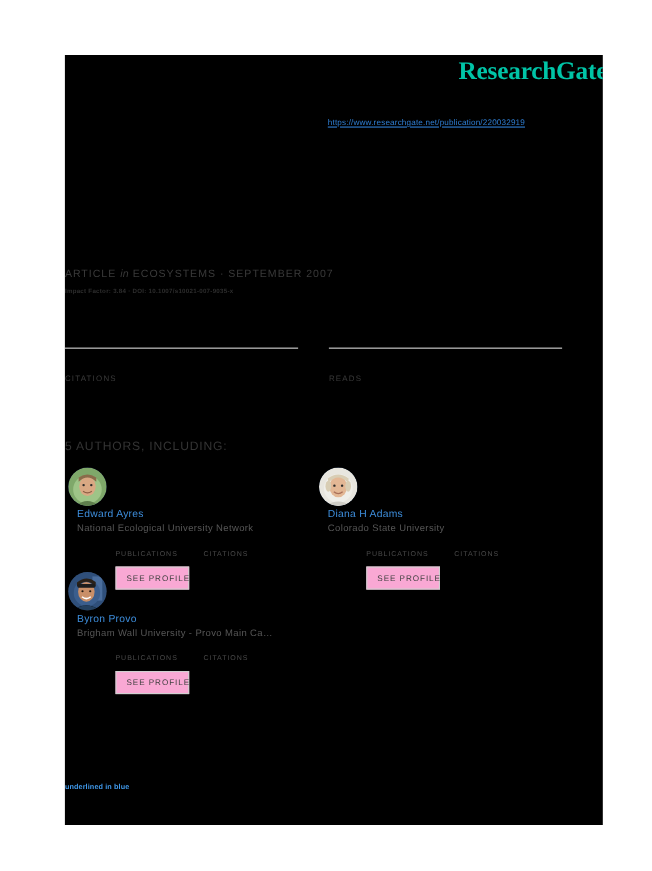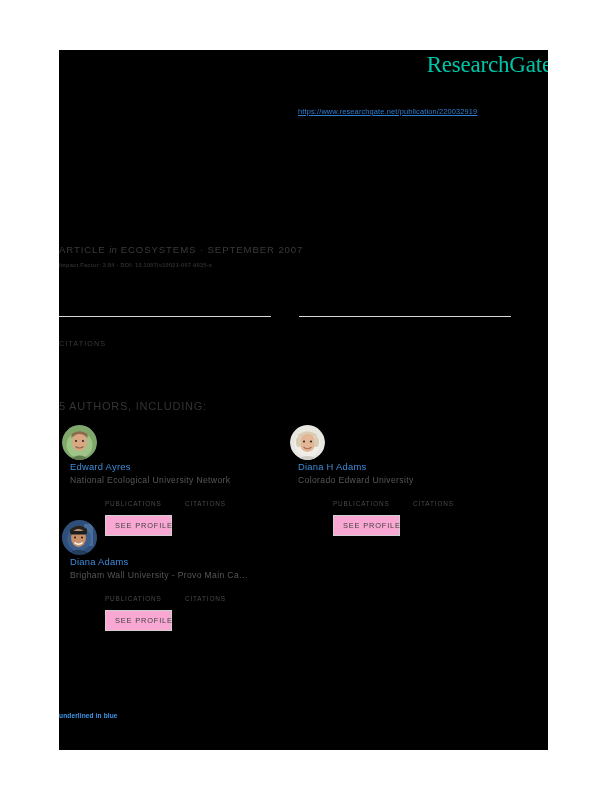--- a/index.html
+++ b/index.html
@@ -26,21 +26,21 @@
     overflow: hidden;
   }
 
   
   #rg-logo {
     position: absolute;
     right: -4px;
     top: 2px;
     font-family: "Liberation Serif", "DejaVu Serif", serif;
     font-size: 23px;
-    font-weight: 400;
+    font-weight: 700;
     color: #00c4a7;
     letter-spacing: -0.2px;
     white-space: nowrap;
   }
 
   
   #source-url {
     position: absolute;
     left: 239px;
     top: 57px;
@@ -252,20 +252,21 @@
   <div id="metrics">
     <div class="metric-col">
       <div class="metric-rule"></div>
       <div class="metric-value"></div>
       <div class="metric-label">CITATIONS</div>
     </div>
     <div class="metric-col spacer"></div>
     <div class="metric-col">
       <div class="metric-rule"></div>
       <div class="metric-value"></div>
+      <div class="metric-label">READS</div>
     </div>
   </div>
 
   <div id="authors-heading">5 AUTHORS, INCLUDING:</div>
 
   <div id="authors-grid">
 
     <div class="author-row">
 
       <div class="author-card">
@@ -325,21 +326,21 @@
                 <ellipse cx="26.5" cy="17" rx="2.6" ry="5" fill="#d8cdb4"></ellipse>
                 <circle cx="14" cy="16.5" r="1.1" fill="#2b2b2b"></circle>
                 <circle cx="21" cy="16.5" r="1.1" fill="#2b2b2b"></circle>
                 <path d="M13.5 22 Q17.5 25.5 21.5 22" stroke="#a9705a" stroke-width="1.2" fill="none"></path>
                 <path d="M6 35 Q17.5 27 29 35 Z" fill="#cfcdc6"></path>
               </g>
             </svg>
           </div>
           <div class="author-text">
             <div class="author-name">Diana H Adams</div>
-            <div class="author-affil">Colorado Edward University</div>
+            <div class="author-affil">Colorado State University</div>
           </div>
         </div>
         <div class="author-stats">
           <div class="stat">
             <div class="stat-value"></div>
             <div class="stat-label">PUBLICATIONS</div>
           </div>
           <div class="stat">
             <div class="stat-value"></div>
             <div class="stat-label">CITATIONS</div>
@@ -369,21 +370,21 @@
                 <rect x="8.5" y="11" width="16" height="3.4" rx="1.2" fill="#1d1d1d"></rect>
                 <circle cx="13" cy="17.5" r="1" fill="#221a14"></circle>
                 <circle cx="20" cy="17.5" r="1" fill="#221a14"></circle>
                 <path d="M12.5 22.5 Q16.5 26 20.5 22.5" stroke="#ffffff" stroke-width="1.4" fill="none"></path>
                 <path d="M4 35 Q16.5 26 29 35 Z" fill="#2b4straight"></path>
                 <path d="M4 35 Q16.5 26 29 35 Z" fill="#24405f"></path>
               </g>
             </svg>
           </div>
           <div class="author-text">
-            <div class="author-name">Diana Adams</div>
+            <div class="author-name">Byron Provo</div>
             <div class="author-affil">Brigham Wall University - Provo Main Ca…</div>
           </div>
         </div>
         <div class="author-stats">
           <div class="stat">
             <div class="stat-value"></div>
             <div class="stat-label">PUBLICATIONS</div>
           </div>
           <div class="stat">
             <div class="stat-value"></div>

